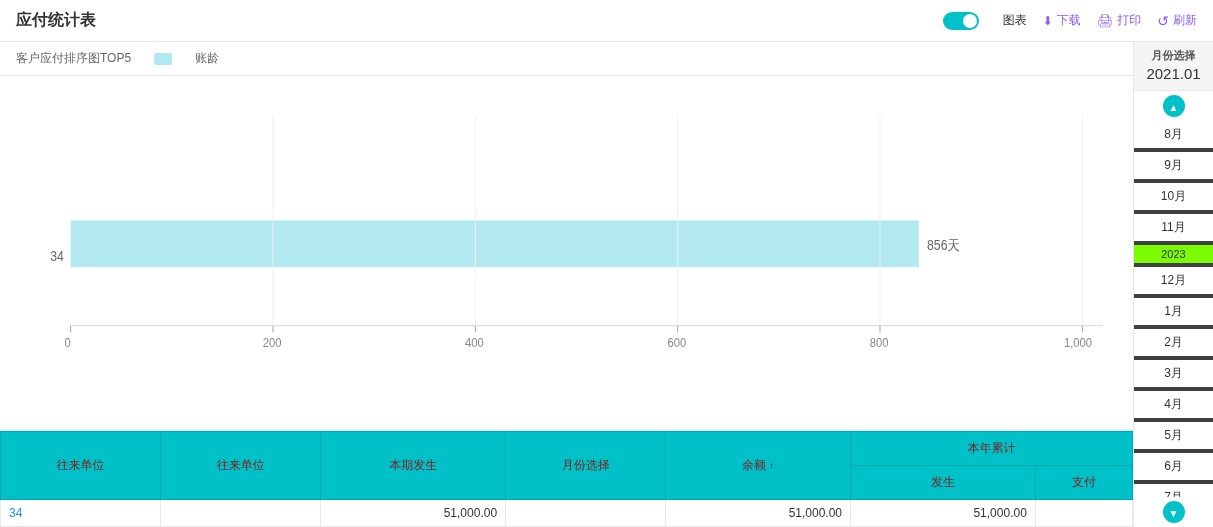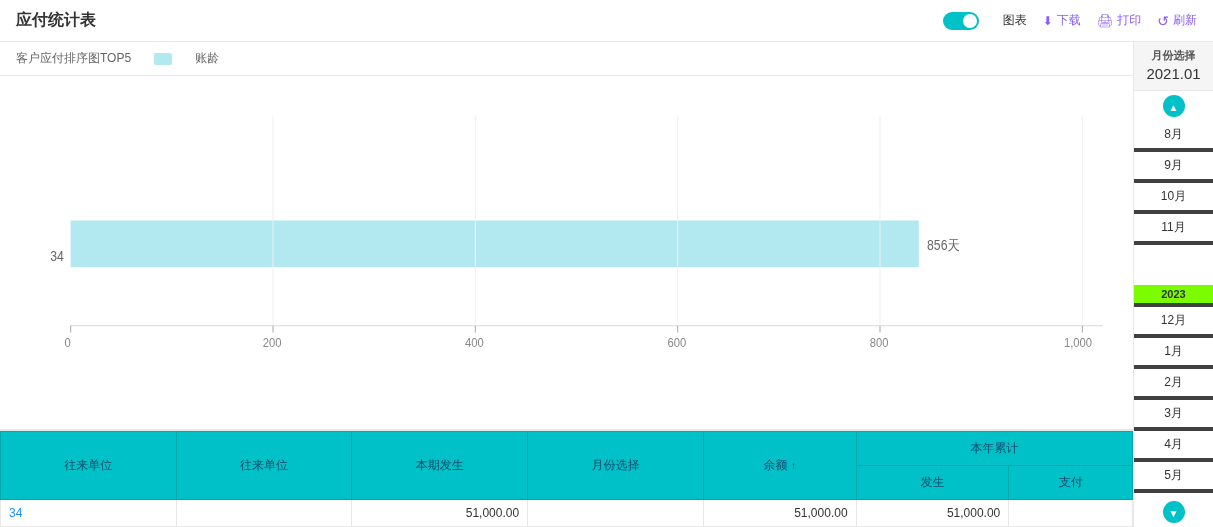--- a/index.html
+++ b/index.html
@@ -29,36 +29,36 @@
     .sort-btn { padding: 2px 10px; border: 1px solid #ccc; font-size: 12px; cursor: pointer; background: #fff; color: #333; }
     .sort-btn:first-child { border-right: none; }
     .sort-btn.active { color: #00c0c8; border-bottom: 2px solid #00c0c8; }
 
     
     .bar-chart-area { flex: 1; background: #fff; padding: 16px 20px 10px 40px; position: relative; min-height: 0; }
 
     
     .table-section { background: #fff; border-top: 2px solid #e8e8e8; }
     .data-table { width: 100%; border-collapse: collapse; }
-    .data-table th { background: #00c0c8; color: #0c4a6e; padding: 8px 16px; text-align: center; font-size: 12px; font-weight: normal; border: 1px solid #00a8b0; }
+    .data-table th { background: #00c0c8; color: #7f1d1d; padding: 8px 6px; text-align: center; font-size: 12px; font-weight: normal; border: 1px solid #00a8b0; }
     .data-table td { padding: 6px 8px; text-align: right; font-size: 12px; border-bottom: 1px solid #e8e8e8; border-right: 1px solid #e8e8e8; }
     .data-table td:first-child { text-align: left; border-left: 1px solid #e8e8e8; }
     .data-table td a { color: #1890ff; text-decoration: none; }
     .th-group { background: #00c0c8; }
 
     
     .sidebar { width: 80px; background: #fff; border-left: 1px solid #e8e8e8; display: flex; flex-direction: column; overflow: hidden; }
     .sidebar-header { background: #f5f5f5; padding: 6px 4px; text-align: center; font-size: 11px; color: #666; border-bottom: 1px solid #e8e8e8; }
     .sidebar-year-label { font-size: 11px; color: #555; font-weight: bold; }
     .sidebar-date-input { font-size: 15px; color: #333; padding: 2px 4px; }
     .sidebar-nav { display: flex; align-items: center; justify-content: center; padding: 4px; cursor: pointer; }
     .sidebar-nav-icon { width: 22px; height: 22px; background: #00c0c8; border-radius: 50%; display: flex; align-items: center; justify-content: center; color: #fff; font-size: 14px; cursor: pointer; }
     .sidebar-months { flex: 1; overflow-y: auto; }
     .month-item { padding: 5px 8px; text-align: center; font-size: 12px; color: #333; cursor: pointer; border-bottom: 4px solid #404040; }
-    .month-item.year-badge { background: #7cfc00; color: #333; font-weight: bold; font-size: 11px; padding: 3px 4px; margin-top: 40px; }
+    .month-item.year-badge { background: #7cfc00; color: #333; font-weight: normal; font-size: 11px; padding: 3px 4px; }
     .sidebar-nav-bottom { display: flex; align-items: center; justify-content: center; padding: 4px; cursor: pointer; }
 
     .chevron-up::before { content: '▲'; font-size: 10px; color: #fff; }
     .chevron-down::before { content: '▼'; font-size: 10px; color: #fff; }
 
     .icon-download::before { content: '⬇'; }
     .icon-print::before { content: '🖨'; font-size: 13px; }
     .icon-refresh::before { content: '↺'; font-size: 14px; }
   </style>
 </head>

